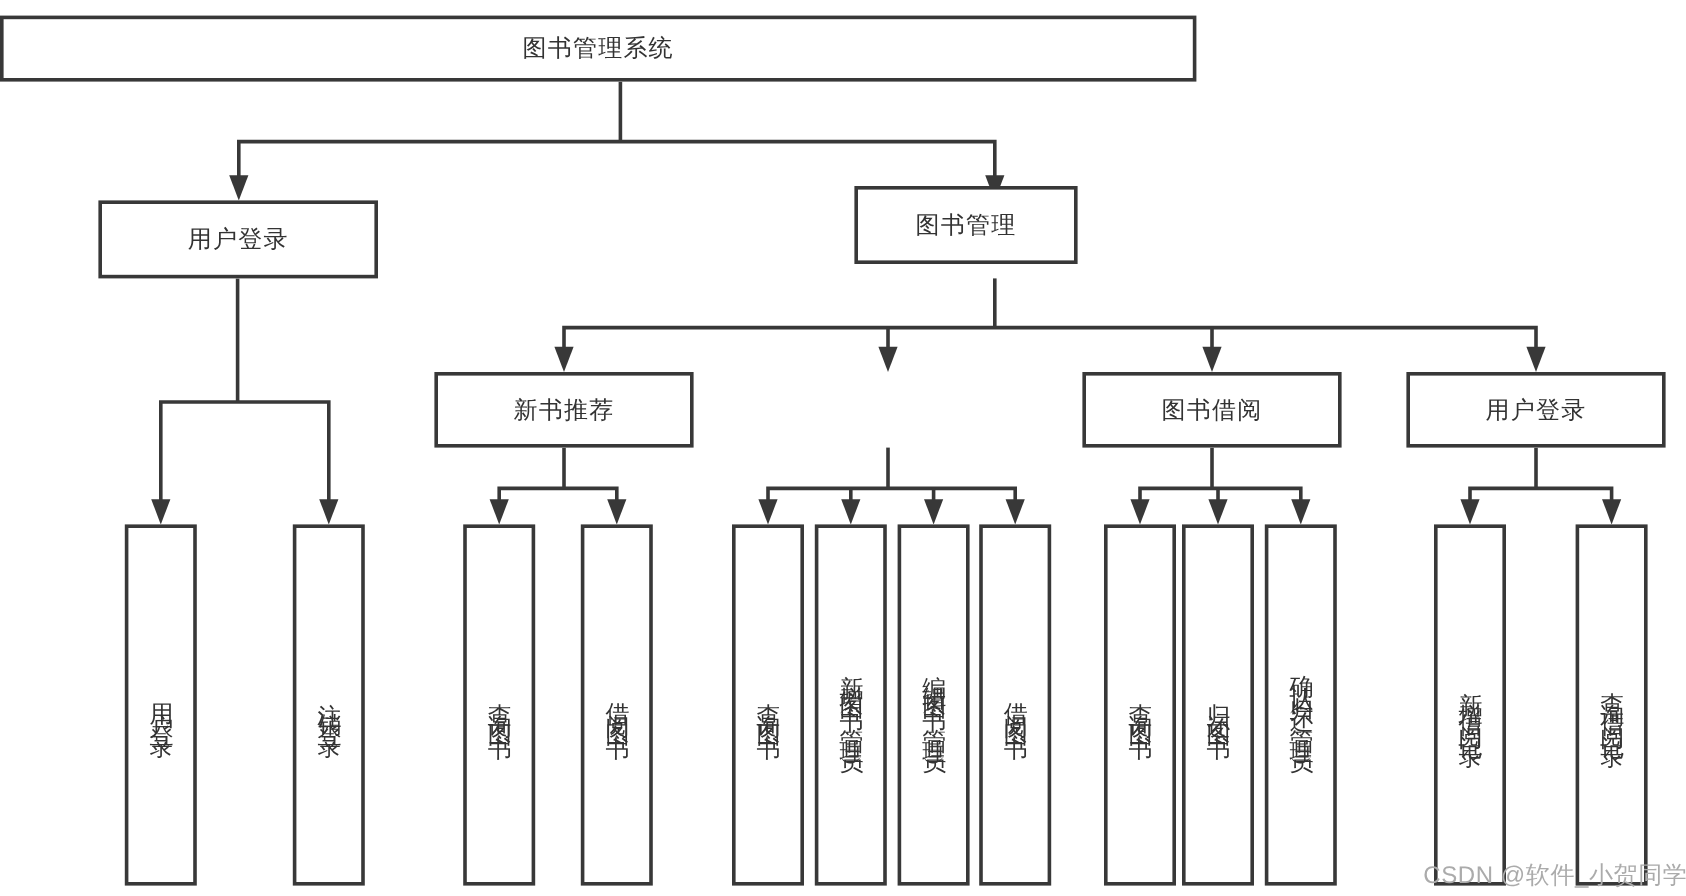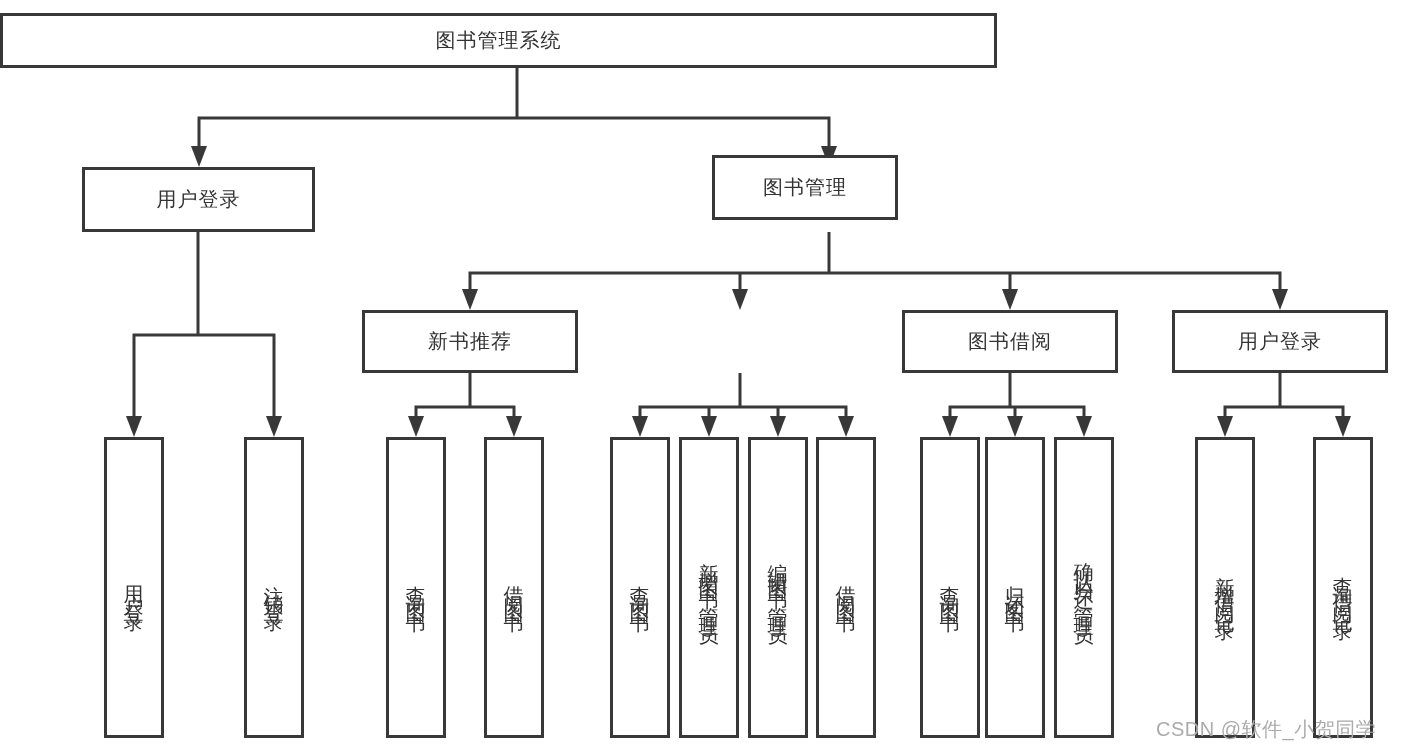--- a/index.html
+++ b/index.html
@@ -45,21 +45,21 @@
   }
   .box.leaf .lbl {
     writing-mode: vertical-rl;
     text-orientation: mixed;
     letter-spacing: 9px;
     line-height: 1;
     white-space: normal;
   }
   .watermark {
     position: absolute;
-    left: 1156px;
+    left: 1186px;
     top: 716px;
     font-size: 20px;
     color: #ababab;
     letter-spacing: 0.5px;
     white-space: nowrap;
     z-index: 3;
   }
 </style>
 </head>
 <body>

